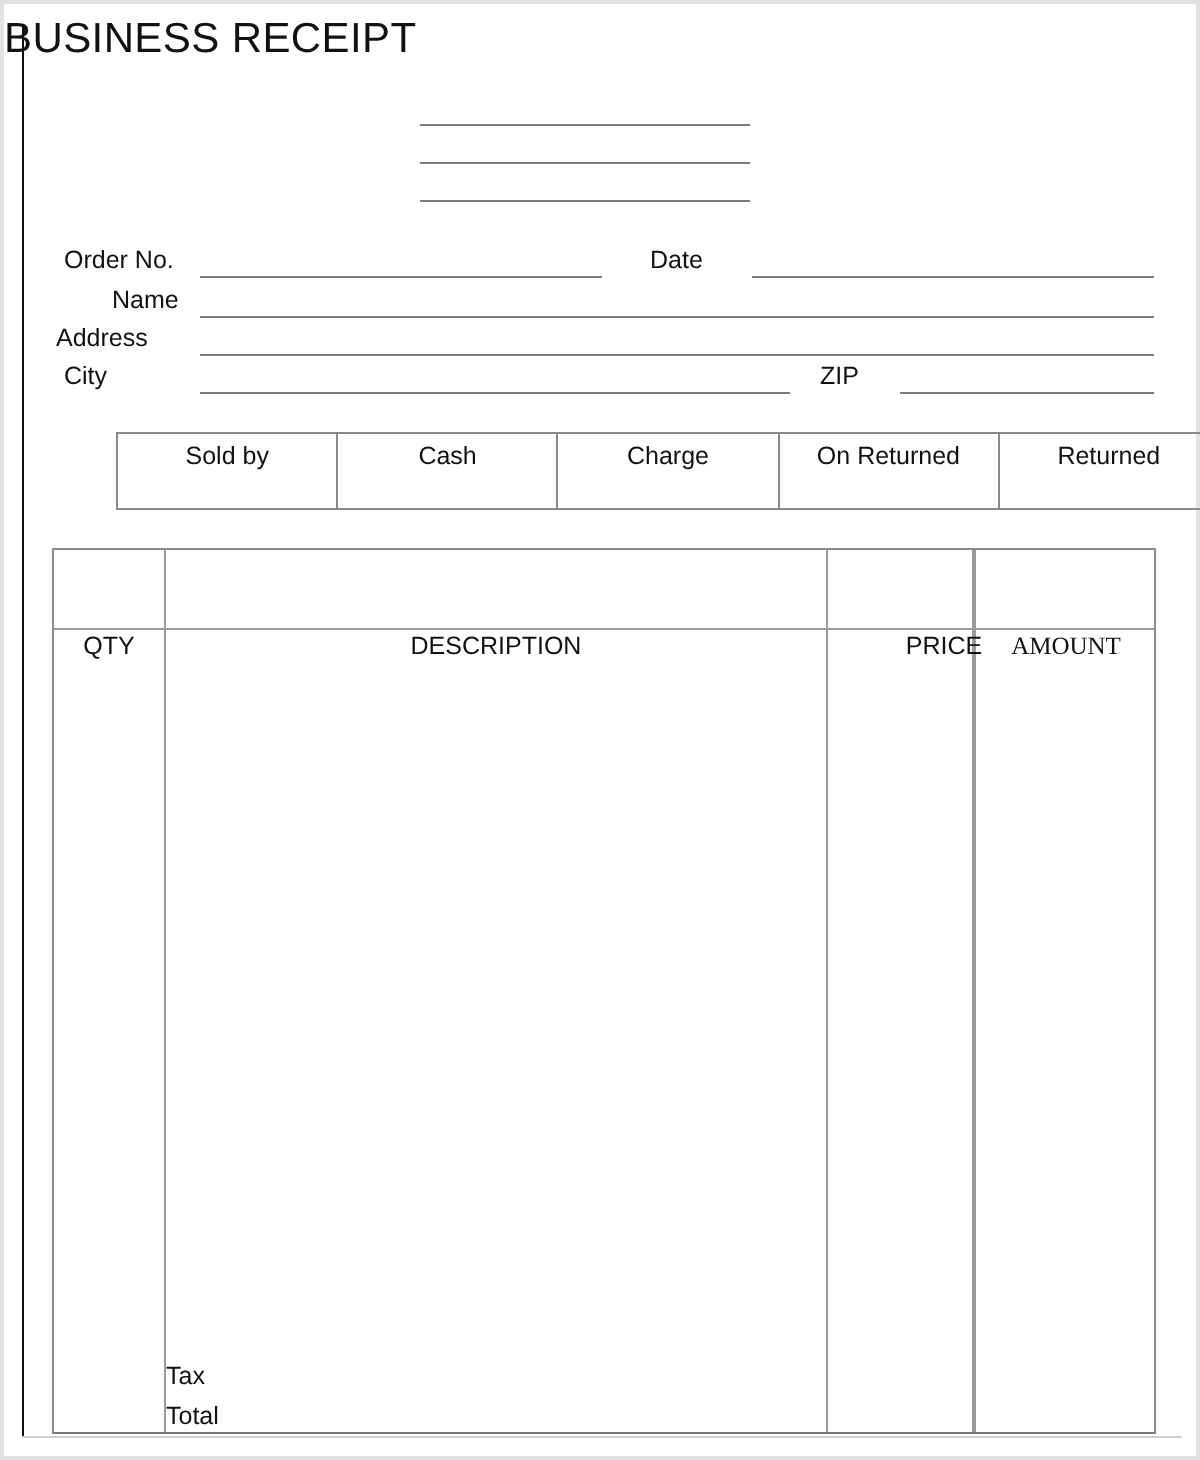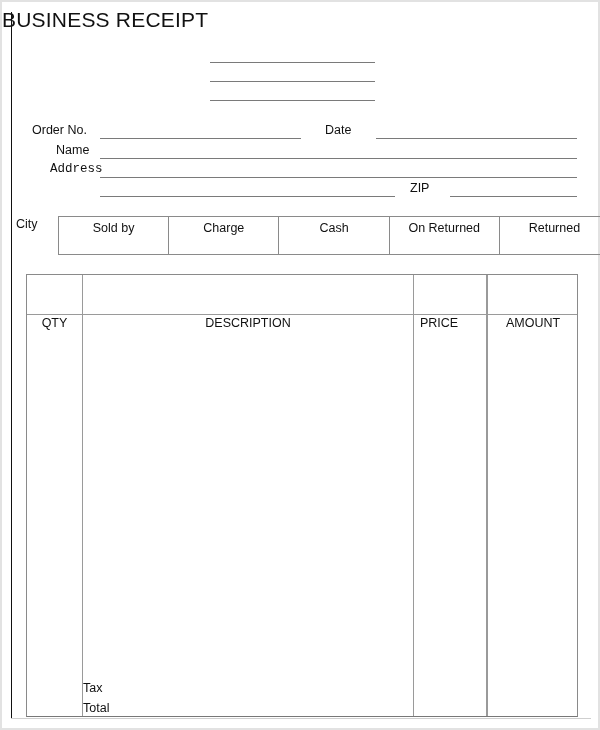--- a/index.html
+++ b/index.html
@@ -35,43 +35,43 @@
   <div class="uline" style="left:208px;top:98px;width:165px;"></div>
 
   <div class="lbl" style="left:30px;top:121px;">Order No.</div>
   <div class="uline" style="left:98px;top:136px;width:201px;"></div>
   <div class="lbl" style="left:323px;top:121px;">Date</div>
   <div class="uline" style="left:374px;top:136px;width:201px;"></div>
 
   <div class="lbl" style="left:30px;top:141px;margin-left:24px;">Name</div>
   <div class="uline" style="left:98px;top:156px;width:477px;"></div>
 
-  <div class="lbl" style="left:48px;top:160px;font-family:Liberation Mono, monospace;">Address</div>
+  <div class="lbl" style="left:26px;top:160px;">Address</div>
   <div class="uline" style="left:98px;top:175px;width:477px;"></div>
 
-  <div class="lbl" style="left:14px;top:179px;margin-top:36px;">City</div>
+  <div class="lbl" style="left:30px;top:179px;">City</div>
   <div class="uline" style="left:98px;top:194px;width:295px;"></div>
   <div class="lbl" style="left:408px;top:179px;">ZIP</div>
   <div class="uline" style="left:448px;top:194px;width:127px;"></div>
 
   <div class="pay">
     <div class="cell">Sold by</div>
+    <div class="cell">Cash</div>
     <div class="cell">Charge</div>
-    <div class="cell">Cash</div>
     <div class="cell">On Returned</div>
     <div class="cell">Returned</div>
   </div>
 
   <div class="items">
     <div class="col-line" style="left:55px;"></div>
     <div class="col-line" style="left:386px;"></div>
     <div class="col-line double" style="left:459px;"></div>
     <div class="hdr-line"></div>
 
     <div class="hdr" style="left:0;width:55px;">QTY</div>
     <div class="hdr" style="left:56px;width:330px;">DESCRIPTION</div>
-    <div class="hdr" style="left:376px;width:72px;">PRICE</div>
-    <div class="hdr" style="left:461px;width:90px;">AMOUNT</div>
+    <div class="hdr" style="left:409px;width:72px;">PRICE</div>
+    <div class="hdr" style="left:461px;width:90px;font-family:Liberation Serif, serif;">AMOUNT</div>
 
     <div class="sum" style="left:56px;width:324px;top:406px;">Tax</div>
     <div class="sum" style="left:56px;width:324px;top:426px;">Total</div>
   </div>
 </div>
 
 </body></html>

